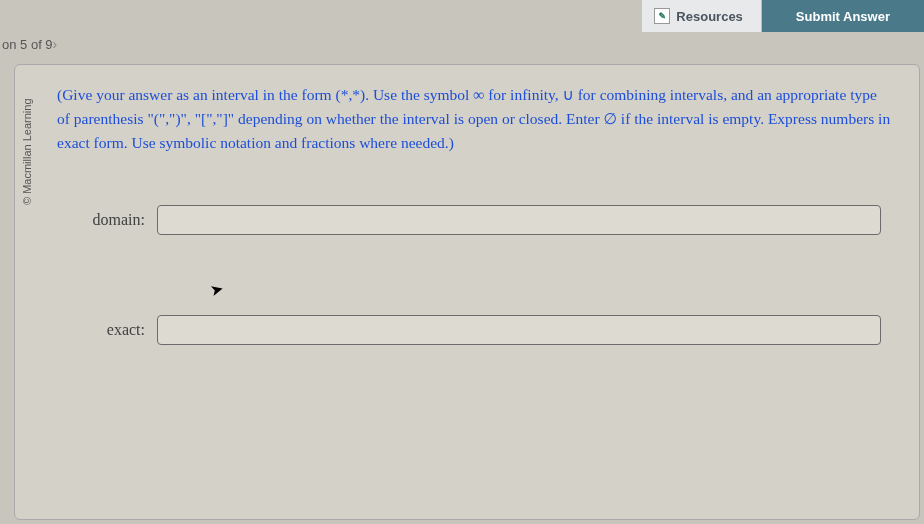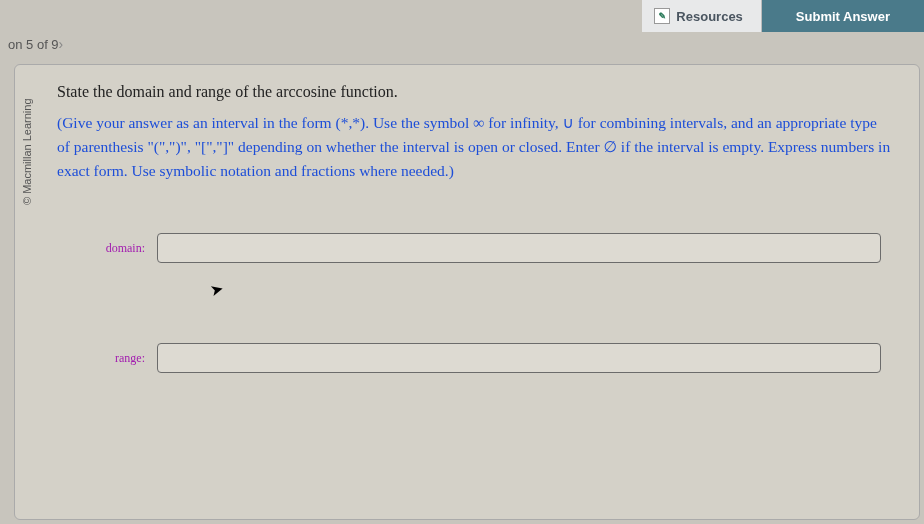--- a/index.html
+++ b/index.html
@@ -45,21 +45,21 @@
     font-family: Arial, sans-serif;
     font-size: 13px;
     font-weight: 600;
     padding: 6px 34px;
     display: flex;
     align-items: center;
   }
   .progress-bar {
     position: absolute;
     top: 36px;
-    left: 6px;
+    left: 0;
     display: flex;
     align-items: center;
     font-family: Arial, sans-serif;
     font-size: 13px;
     color: #555;
     padding-left: 2px;
   }
   .chevron {
     color: #888;
     font-size: 14px;
@@ -101,22 +101,22 @@
   .answer-row {
     display: flex;
     align-items: center;
     margin-bottom: 80px;
     padding-left: 20px;
   }
   .answer-label {
     width: 80px;
     text-align: right;
     padding-right: 12px;
-    font-size: 12px;
-    color: #a21caf;
+    font-size: 16px;
+    color: #404040;
   }
   .answer-input {
     flex: 1;
     height: 30px;
     background: #dddad2;
     border: 1.5px solid #6b6b6b;
     border-radius: 4px;
     padding: 4px 8px;
     font-size: 15px;
     color: #222;
@@ -145,27 +145,26 @@
 </div>
 
 <div class="progress-bar">
   <span>on 5 of 9</span>
   <span class="chevron">›</span>
 </div>
 
 <div class="content-card">
   <div class="copyright">© Macmillan Learning</div>
 
-  <div class="question-title">State the domain and range of the arccosine function.</div>
   <div class="instructions">(Give your answer as an interval in the form (*,*). Use the symbol ∞ for infinity, ∪ for combining intervals, and an appropriate type of parenthesis "(",")", "[","]" depending on whether the interval is open or closed. Enter ∅ if the interval is empty. Express numbers in exact form. Use symbolic notation and fractions where needed.)</div>
 
   <div class="answer-row">
     <div class="answer-label">domain:</div>
     <input class="answer-input" type="text" value="" style="">
   </div>
 
   <div class="answer-row">
-    <div class="answer-label">range:</div>
+    <div class="answer-label">exact:</div>
     <input class="answer-input" type="text" value="" style="">
   </div>
 </div>
 
 <div class="cursor">➤</div>
 
 </body></html>

